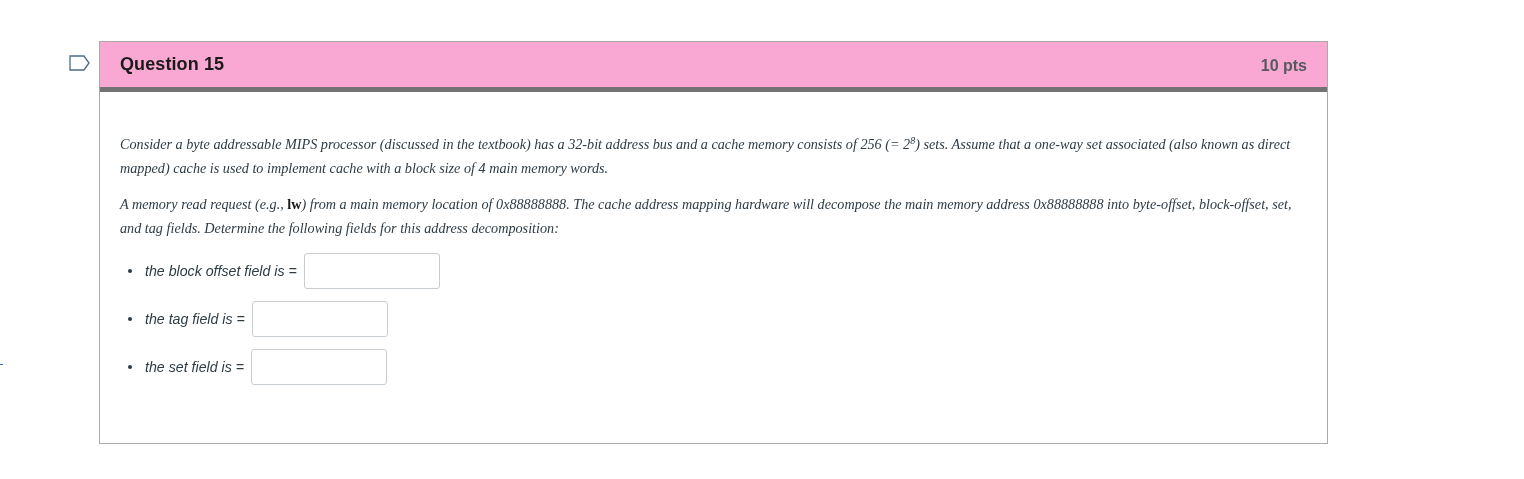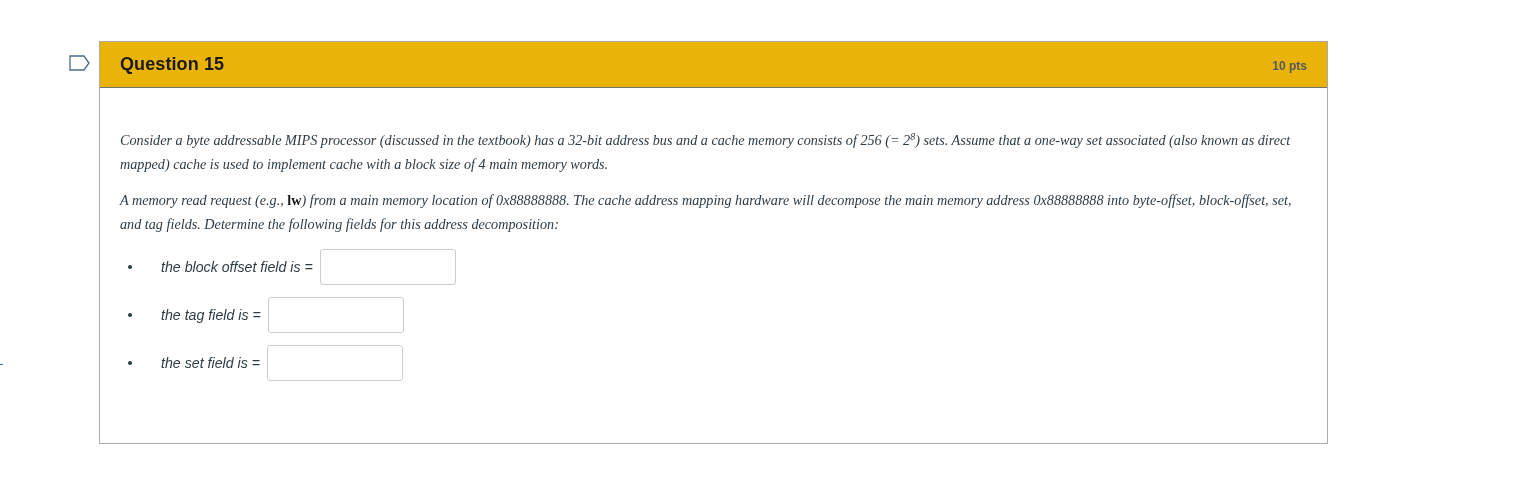--- a/index.html
+++ b/index.html
@@ -30,35 +30,35 @@
     .question {
       position: absolute;
       left: 99px; top: 41px;
       width: 1227px; height: 401px;
       border: 1px solid #aaaaaa;
       background: #ffffff;
       box-sizing: content-box;
     }
     .q-header {
       height: 45px;
-      background: #eab308;
-      border-bottom: 1px solid #737373;
+      background: #f9a8d4;
+      border-bottom: 5px solid #737373;
       display: flex;
       align-items: center;
       justify-content: space-between;
       padding: 0 20px;
     }
     .q-title {
       font-size: 18px;
       font-weight: bold;
       color: #1a1a1a;
       letter-spacing: 0.1px;
     }
     .q-points {
-      font-size: 12px;
+      font-size: 16px;
       font-weight: bold;
       color: #555a5e;
       margin-top: 2px;
     }
 
     .q-body {
       padding: 40px 20px 0 20px;
       font-size: 14.2px;
       font-style: italic;
       line-height: 24px;
@@ -80,21 +80,21 @@
       height: 38px;
       margin-bottom: 10px;
       padding-left: 8px;
     }
     .bullet {
       width: 4px; height: 4px;
       background: #2d3b45;
       border-radius: 50%;
       margin-right: 13px;
     }
-    .answer-label { white-space: pre; margin-left: 16px; }
+    .answer-label { white-space: pre; }
     .answer-input {
       width: 136px;
       height: 36px;
       border: 1px solid #c7cdd1;
       border-radius: 3px;
       margin-left: 3px;
       box-sizing: border-box;
       background: #fff;
       font-family: "Liberation Sans", sans-serif;
       font-size: 14px;

